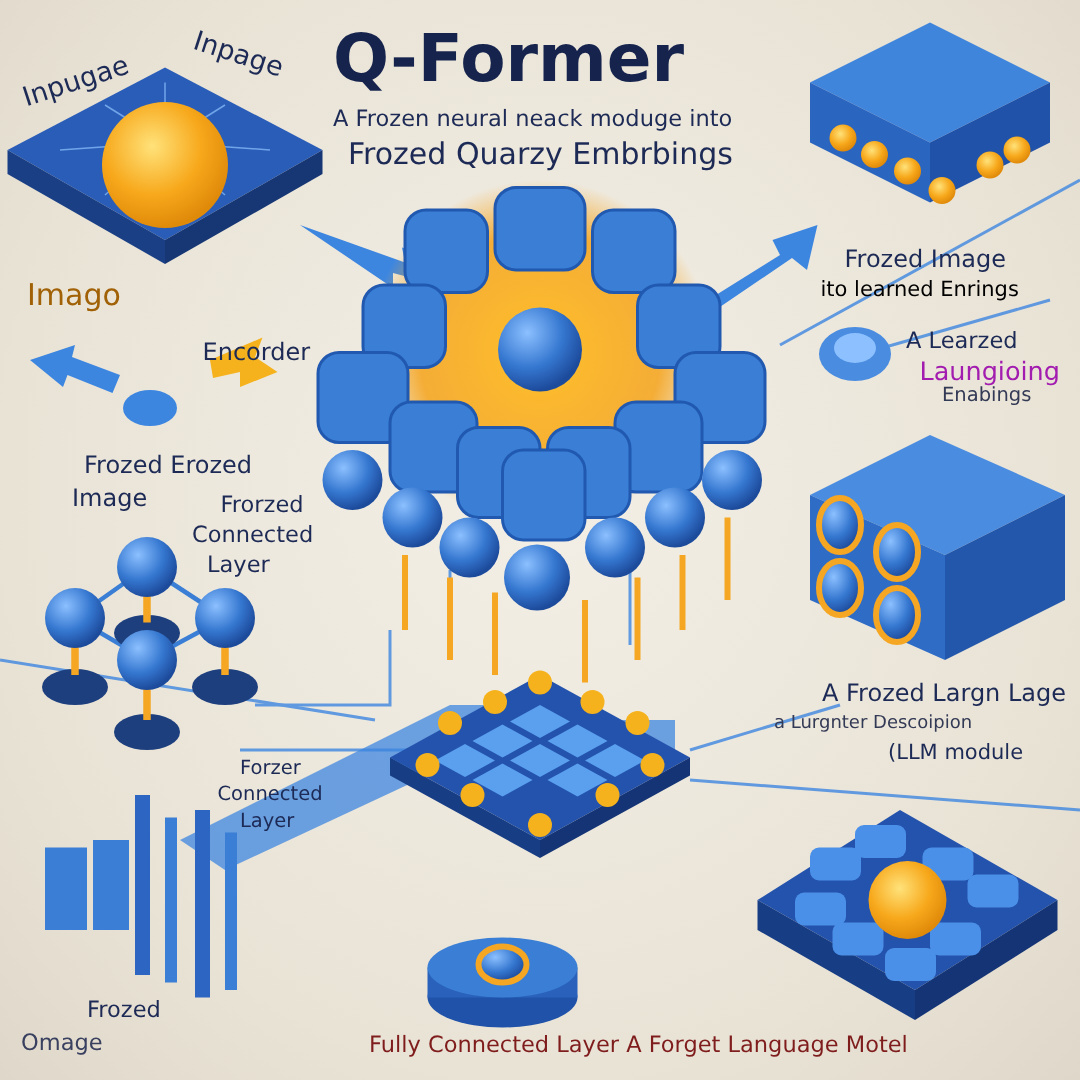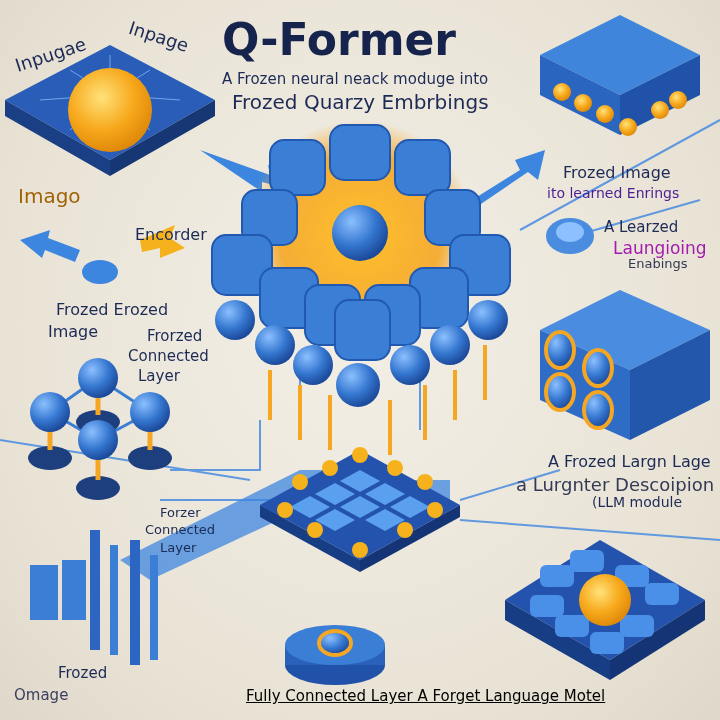--- a/index.html
+++ b/index.html
@@ -237,28 +237,28 @@
 <div class="lbl" style="left:128px;top:26px;font-size:18px;transform:rotate(18deg);">Inpage</div>
 <div class="lbl" style="left:18px;top:184px;font-size:20px;color:#a16207;">Imago</div>
 <div class="lbl" style="left:135px;top:192px;font-size:16px;margin-top:33px;">Encorder</div>
 <div class="lbl" style="left:36px;top:300px;font-size:16px;margin-left:20px;">Frozed Erozed</div>
 <div class="lbl" style="left:48px;top:322px;font-size:16px;">Image</div>
 <div class="lbl" style="left:135px;top:327px;font-size:15px;margin-left:12px;">Frorzed</div>
 <div class="lbl" style="left:128px;top:347px;font-size:15px;">Connected</div>
 <div class="lbl" style="left:138px;top:367px;font-size:15px;">Layer</div>
 
 <div class="lbl" style="left:563px;top:163px;font-size:16px;">Frozed Image</div>
-<div class="lbl" style="left:547px;top:185px;font-size:14px;color:#4c1d95;">ito learned Enrings</div>
+<div class="lbl" style="left:547px;top:185px;font-size:14px;color:#000000;">ito learned Enrings</div>
 <div class="lbl" style="left:604px;top:218px;font-size:15px;">A Learzed</div>
 <div class="lbl" style="left:613px;top:238px;font-size:17px;color:#a21caf;">Laungioing</div>
 <div class="lbl" style="left:628px;top:256px;font-size:13px;color:#333a55;">Enabings</div>
 
 <div class="lbl" style="left:514px;top:452px;font-size:16px;margin-left:34px;">A Frozed Largn Lage</div>
-<div class="lbl" style="left:516px;top:474px;font-size:18px;color:#333a55;">a Lurgnter Descoipion</div>
+<div class="lbl" style="left:516px;top:474px;font-size:12px;color:#333a55;">a Lurgnter Descoipion</div>
 <div class="lbl" style="left:592px;top:494px;font-size:14px;">(LLM module</div>
 
 <div class="lbl" style="left:160px;top:505px;font-size:13px;text-align:right;">Forzer</div>
 <div class="lbl" style="left:145px;top:522px;font-size:13px;">Connected</div>
 <div class="lbl" style="left:160px;top:540px;font-size:13px;">Layer</div>
 
 <div class="lbl" style="left:58px;top:664px;font-size:15px;">Frozed</div>
 <div class="lbl" style="left:14px;top:686px;font-size:15px;color:#3a4060;">Omage</div>
-<div class="lbl" style="left:246px;top:687px;font-size:15px;color:#000000;text-decoration:underline;">Fully Connected Layer A Forget Language Motel</div>
+<div class="lbl" style="left:246px;top:687px;font-size:15px;color:#7f1d1d;">Fully Connected Layer A Forget Language Motel</div>
 
 </body></html>

